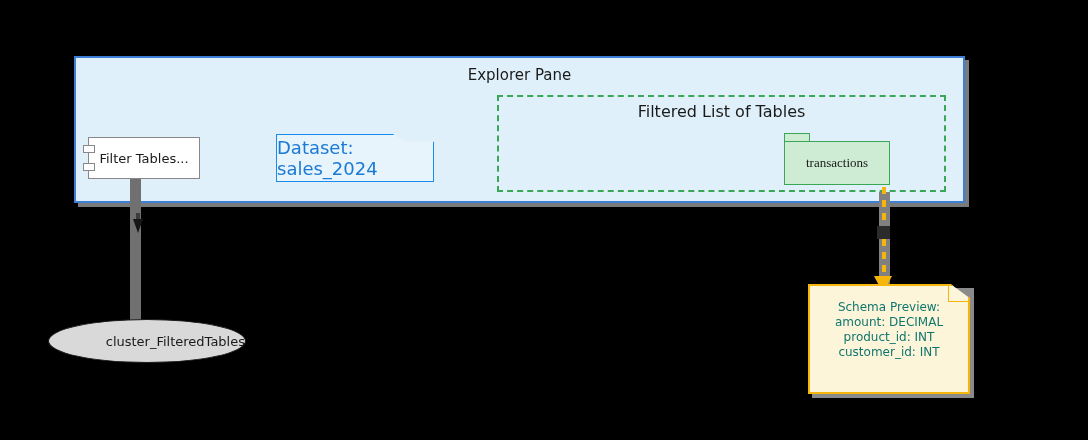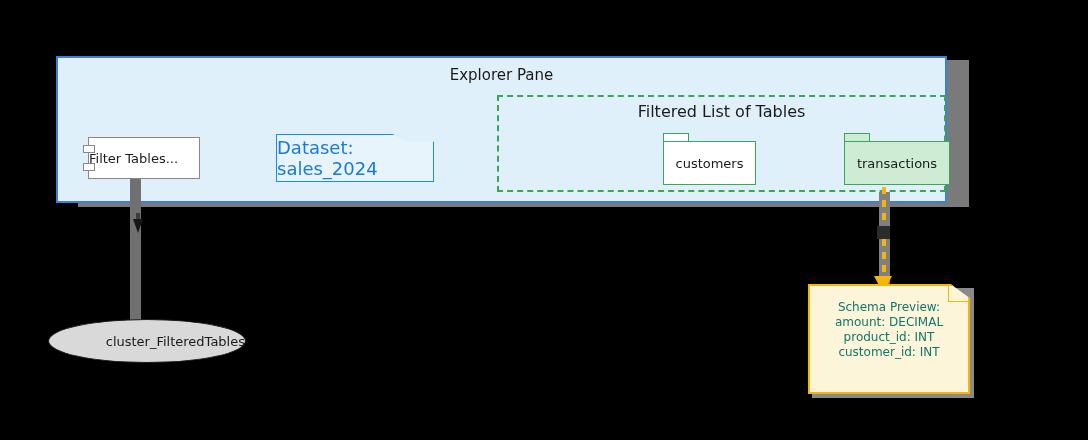--- a/index.html
+++ b/index.html
@@ -18,21 +18,21 @@
 
   
   .pane-shadow {
     position: absolute;
     left: 78px; top: 60px;
     width: 891px; height: 147px;
     background: #7a7a7a;
   }
   .pane {
     position: absolute;
-    left: 56px; top: 56px;
+    left: 74px; top: 56px;
     width: 891px; height: 147px;
     background: #e0f0fa;
     border: 2px solid #3d7fd6;
     box-sizing: border-box;
   }
   .pane-title {
     position: absolute;
     left: 0; top: 8px;
     width: 100%;
     text-align: center;
@@ -91,21 +91,21 @@
   
   .component {
     position: absolute;
     left: 88px; top: 137px;
     width: 112px; height: 42px;
     border: 1.5px solid #888888;
     background: #ffffff;
     box-sizing: border-box;
     display: flex;
     align-items: center;
-    justify-content: flex-start;
+    justify-content: center;
     font-size: 13px;
     color: #1a1a1a;
   }
   .component .port {
     position: absolute;
     left: -6px;
     width: 12px; height: 8px;
     border: 1.5px solid #888888;
     background: #ffffff;
     box-sizing: border-box;
@@ -253,26 +253,22 @@
     <div class="port top"></div>
     <div class="port bottom"></div>
     <span>Filter Tables...</span>
   </div>
 
   <div class="frame">
     <span>Dataset: sales_2024</span>
   </div>
 
 
-  <div class="pkg" style="left:663px; top:133px; width:93px; height:52px;">
-    <div class="tab"></div>
-    <div class="body">customers</div>
-  </div>
-
-  <div class="pkg highlight" style="left:844px; top:133px; width:106px; height:52px;">
+
+  <div class="pkg highlight" style="left:784px; top:133px; width:106px; height:52px;font-family:Liberation Serif, serif;">
     <div class="tab"></div>
     <div class="body">transactions</div>
   </div>
 
   <div class="edge-gray"></div>
   <div class="edge-gray-arrow2"></div>
   <div class="edge-gray-arrow"></div>
 
   <div class="edge-yellow-band"></div>
   <div class="edge-yellow-dash"></div>

